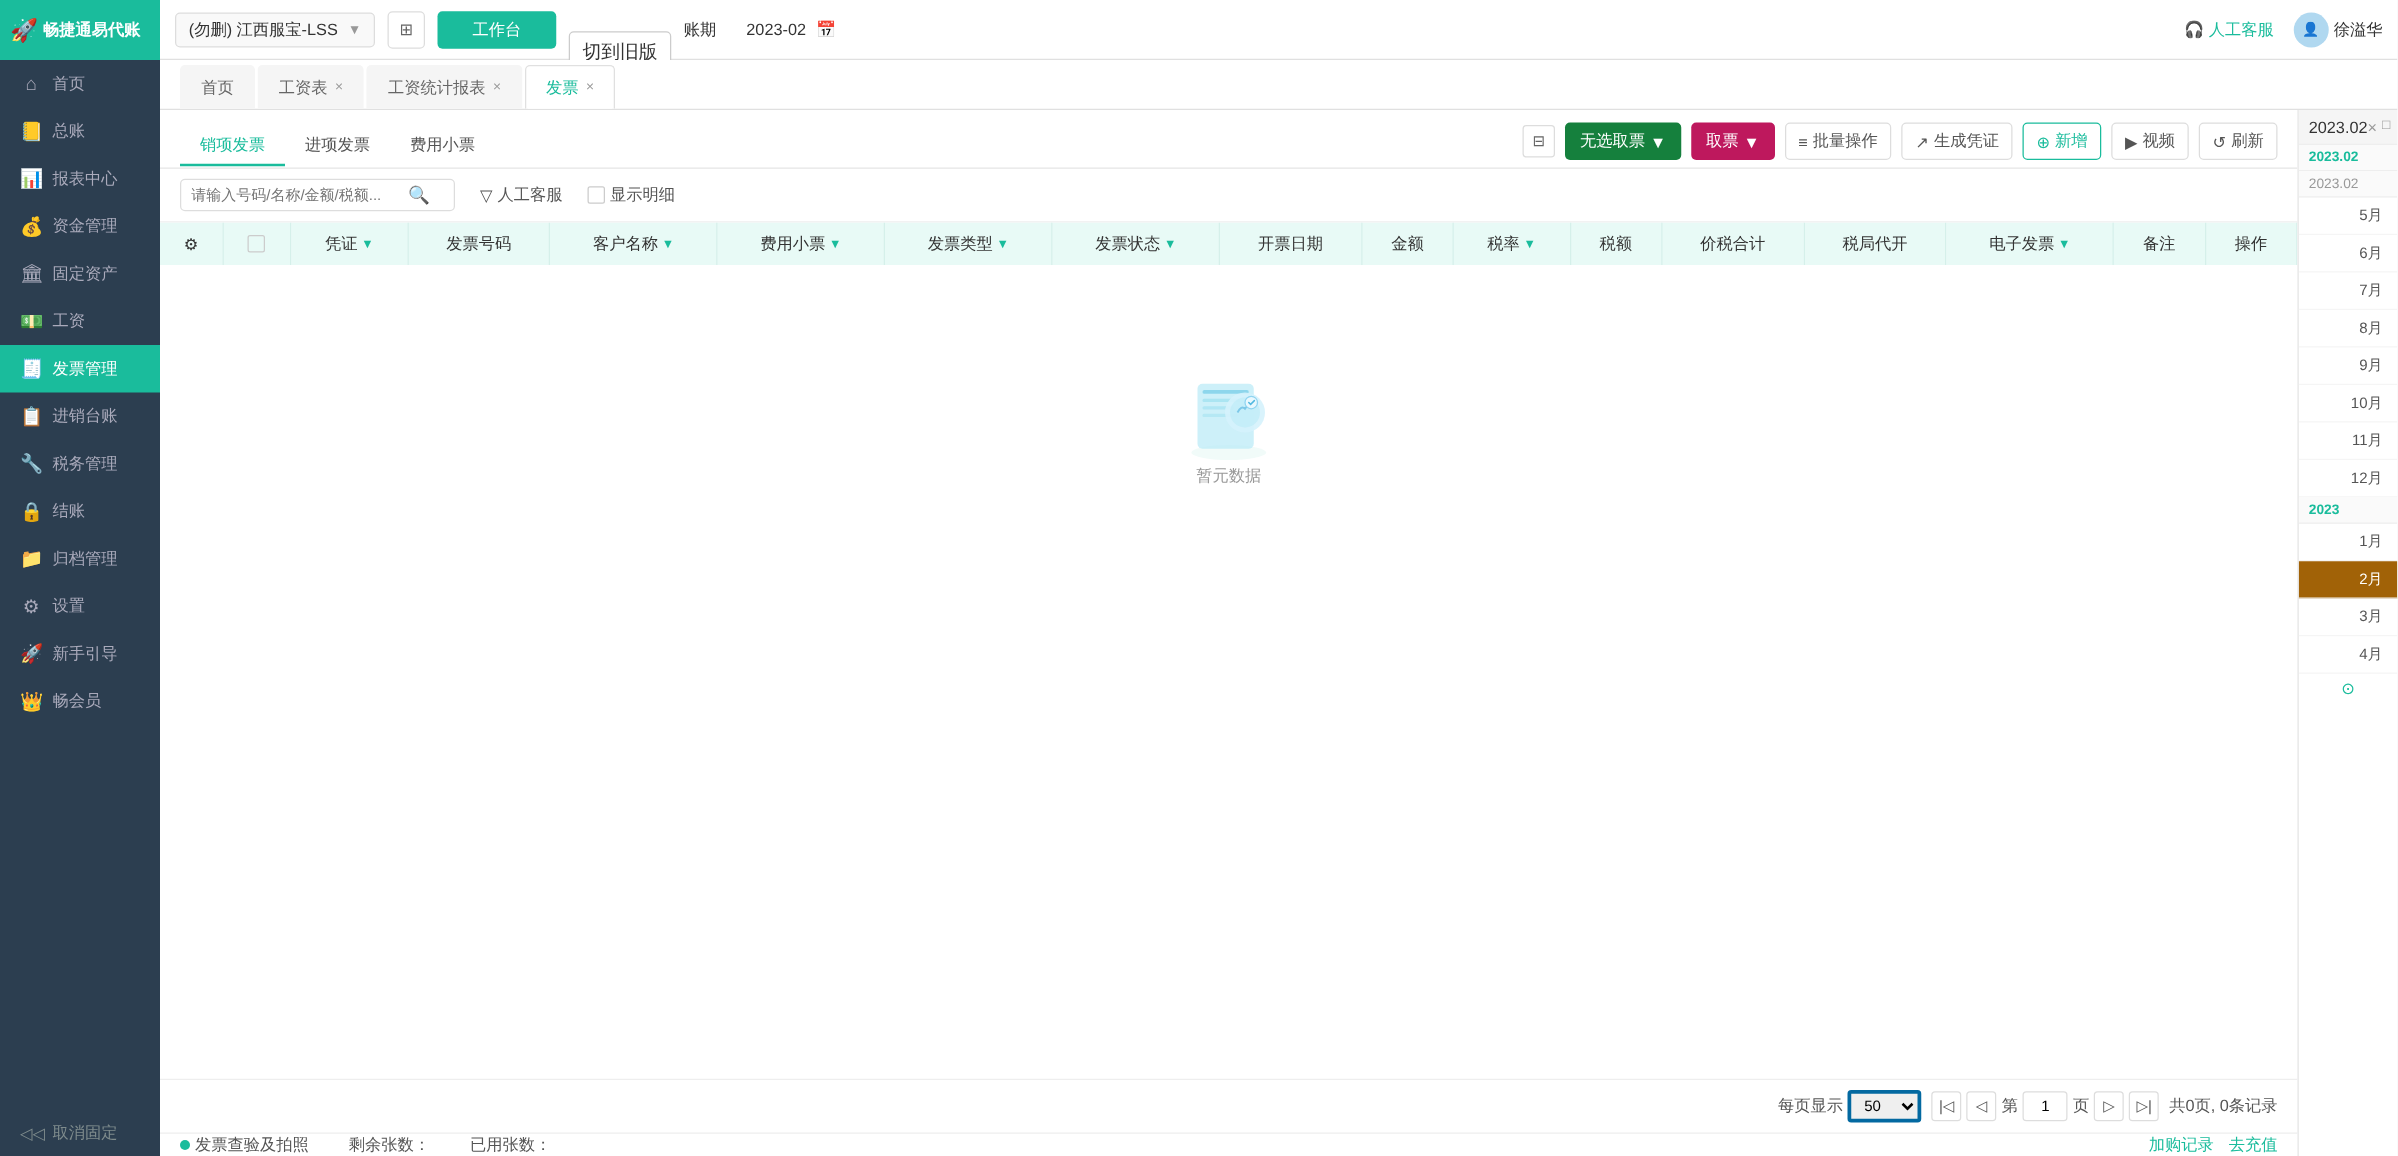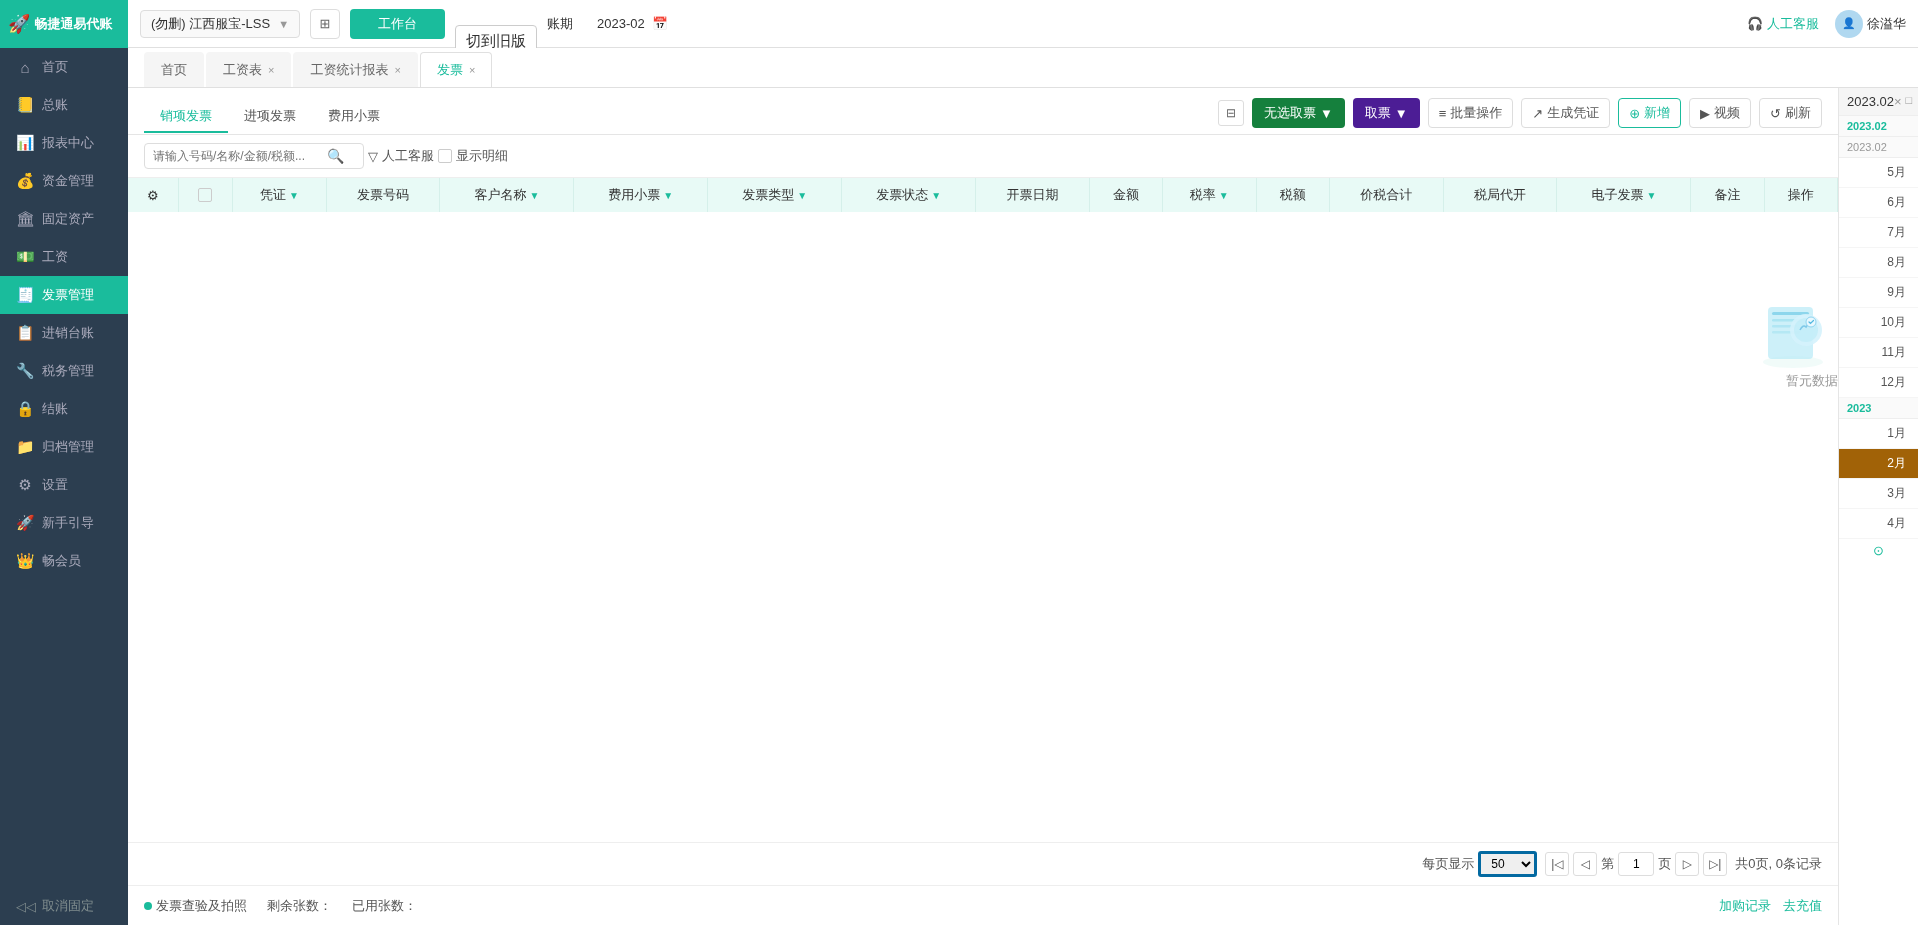--- a/index.html
+++ b/index.html
@@ -177,21 +177,21 @@
       background: #15803d;
       color: white;
       border: none;
       border-radius: 4px;
       padding: 6px 12px;
       cursor: pointer;
       display: flex; align-items: center; gap: 4px;
       font-size: 13px;
     }
     .btn-invoice {
-      background: #4c1d95;
+      background: #be185d;
       color: white;
       border: none;
       border-radius: 4px;
       padding: 6px 12px;
       cursor: pointer;
       display: flex; align-items: center; gap: 4px;
       font-size: 13px;
     }
     .btn-outline {
       background: #fff;
@@ -206,21 +206,21 @@
     .btn-primary-outline {
       color: #1abc9c;
       border-color: #1abc9c;
     }
 
     
     .filter-bar {
       display: flex;
       align-items: center;
       padding: 8px 16px;
-      gap: 4px;
+      gap: 20px;
       border-bottom: 1px solid #eee;
       flex-shrink: 0;
     }
     .search-box {
       display: flex; align-items: center;
       border: 1px solid #ddd; border-radius: 4px;
       padding: 4px 8px; gap: 4px;
       width: 220px; background: #fff;
     }
     .search-box input {
@@ -245,21 +245,21 @@
       border-right: 1px solid #d5f0ea;
       white-space: nowrap;
     }
     thead th .th-inner { display: flex; align-items: center; justify-content: center; gap: 3px; }
     thead th .filter-icon { color: #1abc9c; font-size: 10px; cursor: pointer; }
 
     
     .empty-state {
       display: flex;
       flex-direction: column;
-      align-items: flex-end;
+      align-items: center;
       justify-content: center;
       padding: 80px 0;
       color: #999;
     }
 
     
     .pagination-bar {
       display: flex;
       align-items: center;
       justify-content: flex-end;
@@ -285,27 +285,27 @@
     }
     .page-input {
       width: 36px; height: 24px;
       border: 1px solid #ddd; border-radius: 3px;
       text-align: center; font-size: 12px;
       outline: none;
     }
 
     
     .bottom-bar {
-      height: 40px;
+      height: 19px;
       background: #fff;
       border-top: 1px solid #eee;
       display: flex;
       align-items: center;
       padding: 0 16px;
-      gap: 20px;
+      gap: 32px;
       flex-shrink: 0;
       font-size: 12px;
       color: #555;
     }
     .bottom-bar .verify { display: flex; align-items: center; gap: 4px; }
     .bottom-bar .verify-dot { width: 8px; height: 8px; border-radius: 50%; background: #1abc9c; }
     .bottom-links { margin-left: auto; display: flex; gap: 12px; }
     .bottom-links a { color: #1abc9c; cursor: pointer; text-decoration: none; }
 
     

